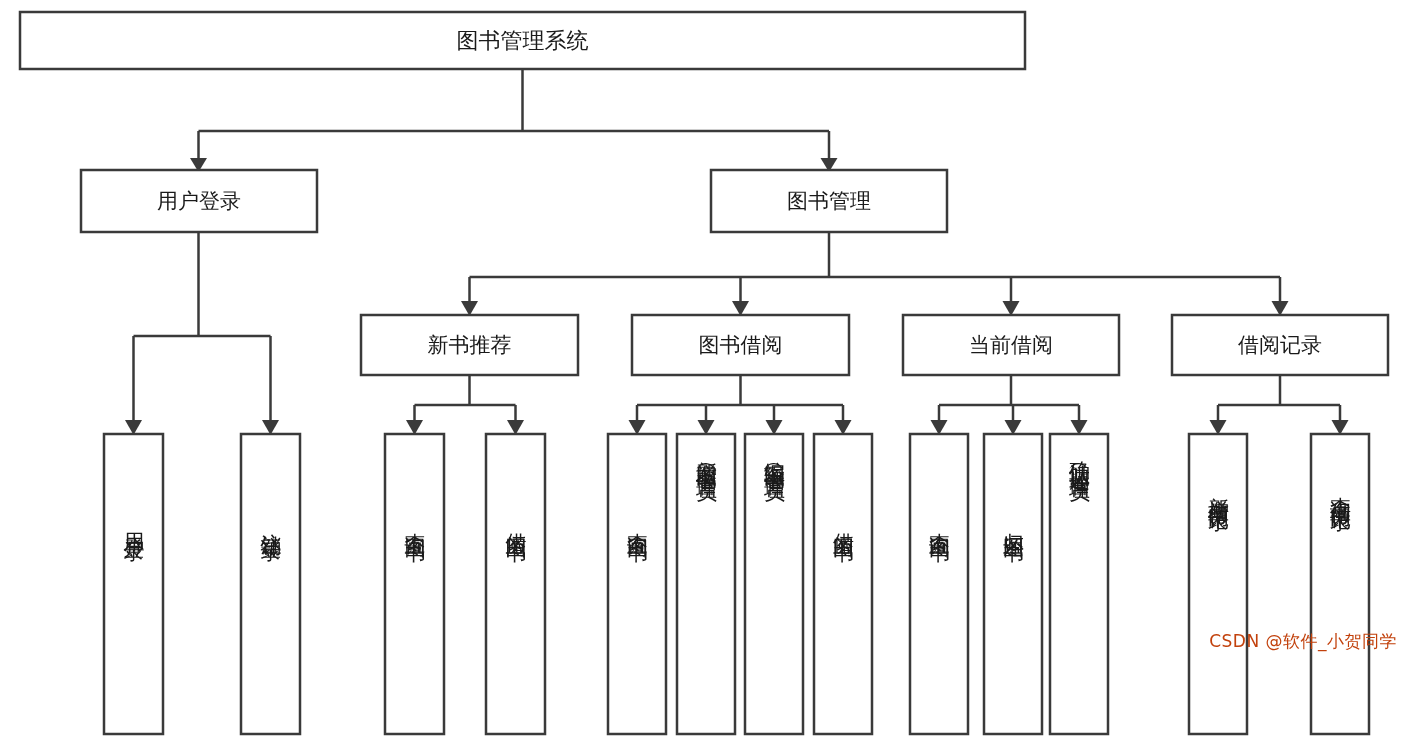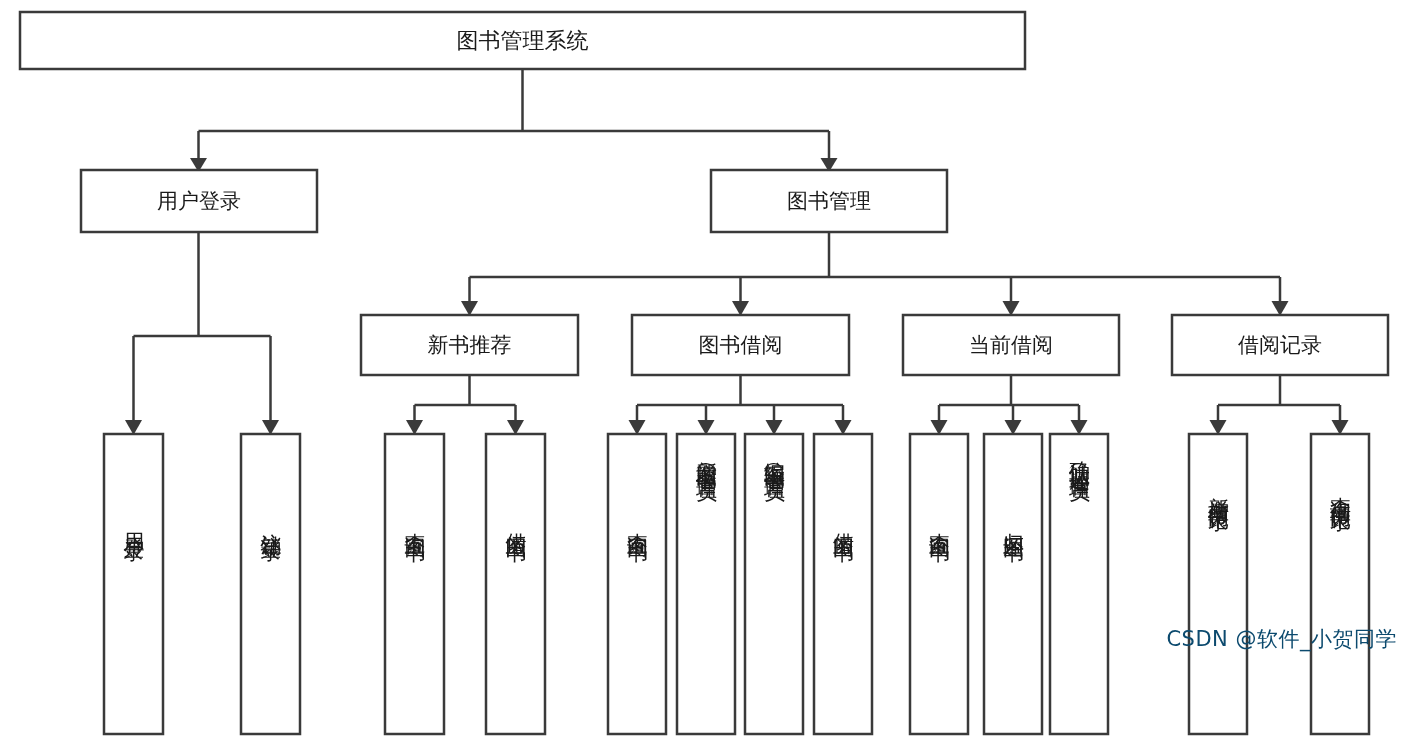--- a/index.html
+++ b/index.html
@@ -70,22 +70,22 @@
     line-height: 1.18;
     letter-spacing: 3px;
     color: #1a1a1a;
     white-space: nowrap;
   }
   .watermark {
     position: absolute;
     right: 8px;
     bottom: 6px;
     font-family: "DejaVu Sans", "Liberation Sans", sans-serif;
-    font-size: 21px;
-    color: #0c4a6e;
+    font-size: 17px;
+    color: #c2410c;
     white-space: nowrap;
     letter-spacing: 0.5px;
   }
 </style>
 </head>
 <body>
 
 <div id="diagram-root">
 
   <svg id="diagram-svg" viewBox="0 0 1405 747" xmlns="http://www.w3.org/2000/svg">

